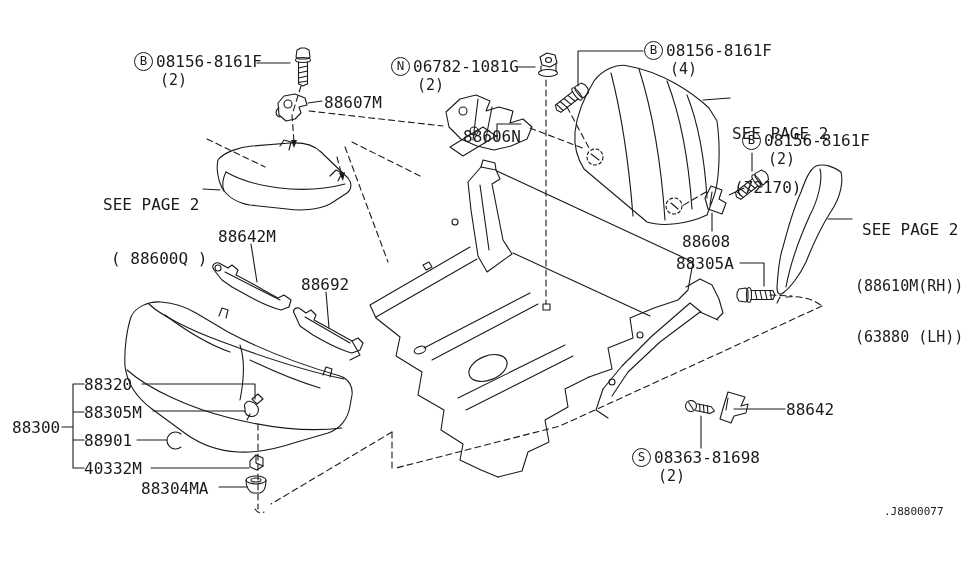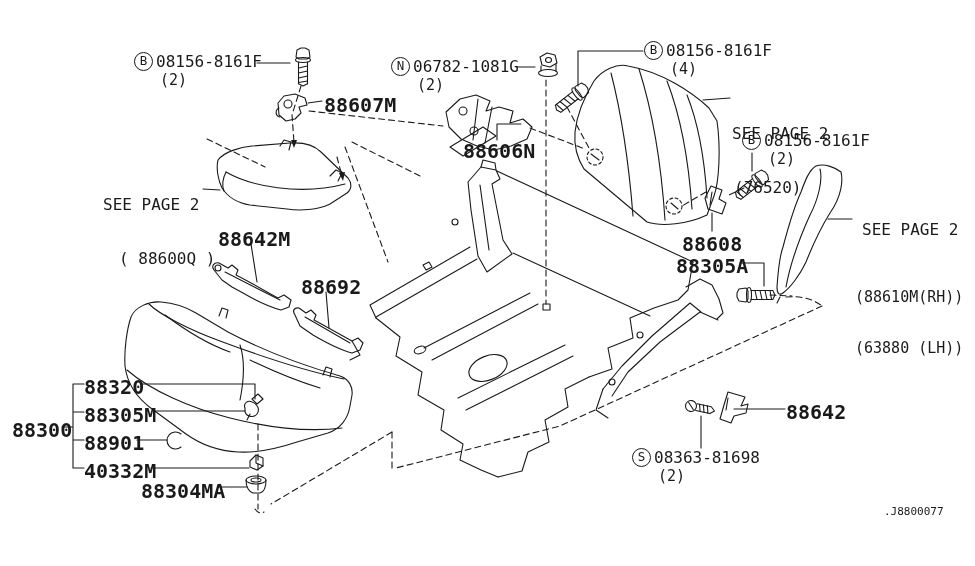--- a/index.html
+++ b/index.html
@@ -11,21 +11,21 @@
   #art{position:absolute;left:0;top:0;}
   .callout{position:absolute;line-height:1;}
   .callout .row{display:flex;align-items:center;gap:3px;}
   .circ{
     width:19px;height:19px;border:1.6px solid #1a1a1a;border-radius:50%;
     display:flex;align-items:center;justify-content:center;
     font-size:12.5px;box-sizing:border-box;flex:0 0 auto;
   }
   .num{font-size:16px;white-space:pre;}
   .qty{font-size:15px;margin-left:26px;margin-top:2px;white-space:pre;}
-  .plabel{position:absolute;font-size:20px;line-height:1;white-space:pre;font-weight:bold;}
+  .plabel{position:absolute;font-size:16px;line-height:1;white-space:pre;}
   .note{position:absolute;font-size:16px;line-height:18px;white-space:pre;}
   .note .small{font-size:15px;line-height:15px;}
   .code{position:absolute;font-size:11px;line-height:1;white-space:pre;}
 </style>
 </head>
 <body>
 
 <div id="stage">
 
 <svg id="art" width="975" height="566" viewBox="0 0 975 566">
@@ -254,36 +254,36 @@
 <div class="callout" style="left:632px;top:448px">
   <div class="row">
     <span class="circ">S</span>
     <span class="num">08363-81698</span>
   </div>
   <div class="qty">(2)</div>
 </div>
 
 <div class="note" style="left:103px;top:160px">
   <div>SEE PAGE 2</div>
-  <div style="margin-left:16px">( 88600Q )</div>
+  <div style="margin-left:8px">( 88600Q )</div>
 </div>
 
 <div class="note" style="left:732px;top:89px">
   <div>SEE PAGE 2</div>
-  <div style="margin-left:2px">(76520)</div>
+  <div style="margin-left:2px">(72170)</div>
 </div>
 
 <div class="note" style="left:855px;top:185px">
   <div style="margin-left:7px">SEE PAGE 2</div>
-  <div class="small" style="margin-top:15px">(88610M(RH))</div>
+  <div class="small" style="margin-top:4px">(88610M(RH))</div>
   <div class="small">(63880 (LH))</div>
 </div>
 
 <div class="plabel" style="left:324px;top:95px">88607M</div>
-<div class="plabel" style="left:463px;top:141px">88606N</div>
+<div class="plabel" style="left:463px;top:129px">88606N</div>
 <div class="plabel" style="left:682px;top:234px">88608</div>
 <div class="plabel" style="left:676px;top:256px">88305A</div>
 <div class="plabel" style="left:218px;top:229px">88642M</div>
 <div class="plabel" style="left:301px;top:277px">88692</div>
 <div class="plabel" style="left:84px;top:377px">88320</div>
 <div class="plabel" style="left:84px;top:405px">88305M</div>
 <div class="plabel" style="left:12px;top:420px">88300</div>
 <div class="plabel" style="left:84px;top:433px">88901</div>
 <div class="plabel" style="left:84px;top:461px">40332M</div>
 <div class="plabel" style="left:141px;top:481px">88304MA</div>

